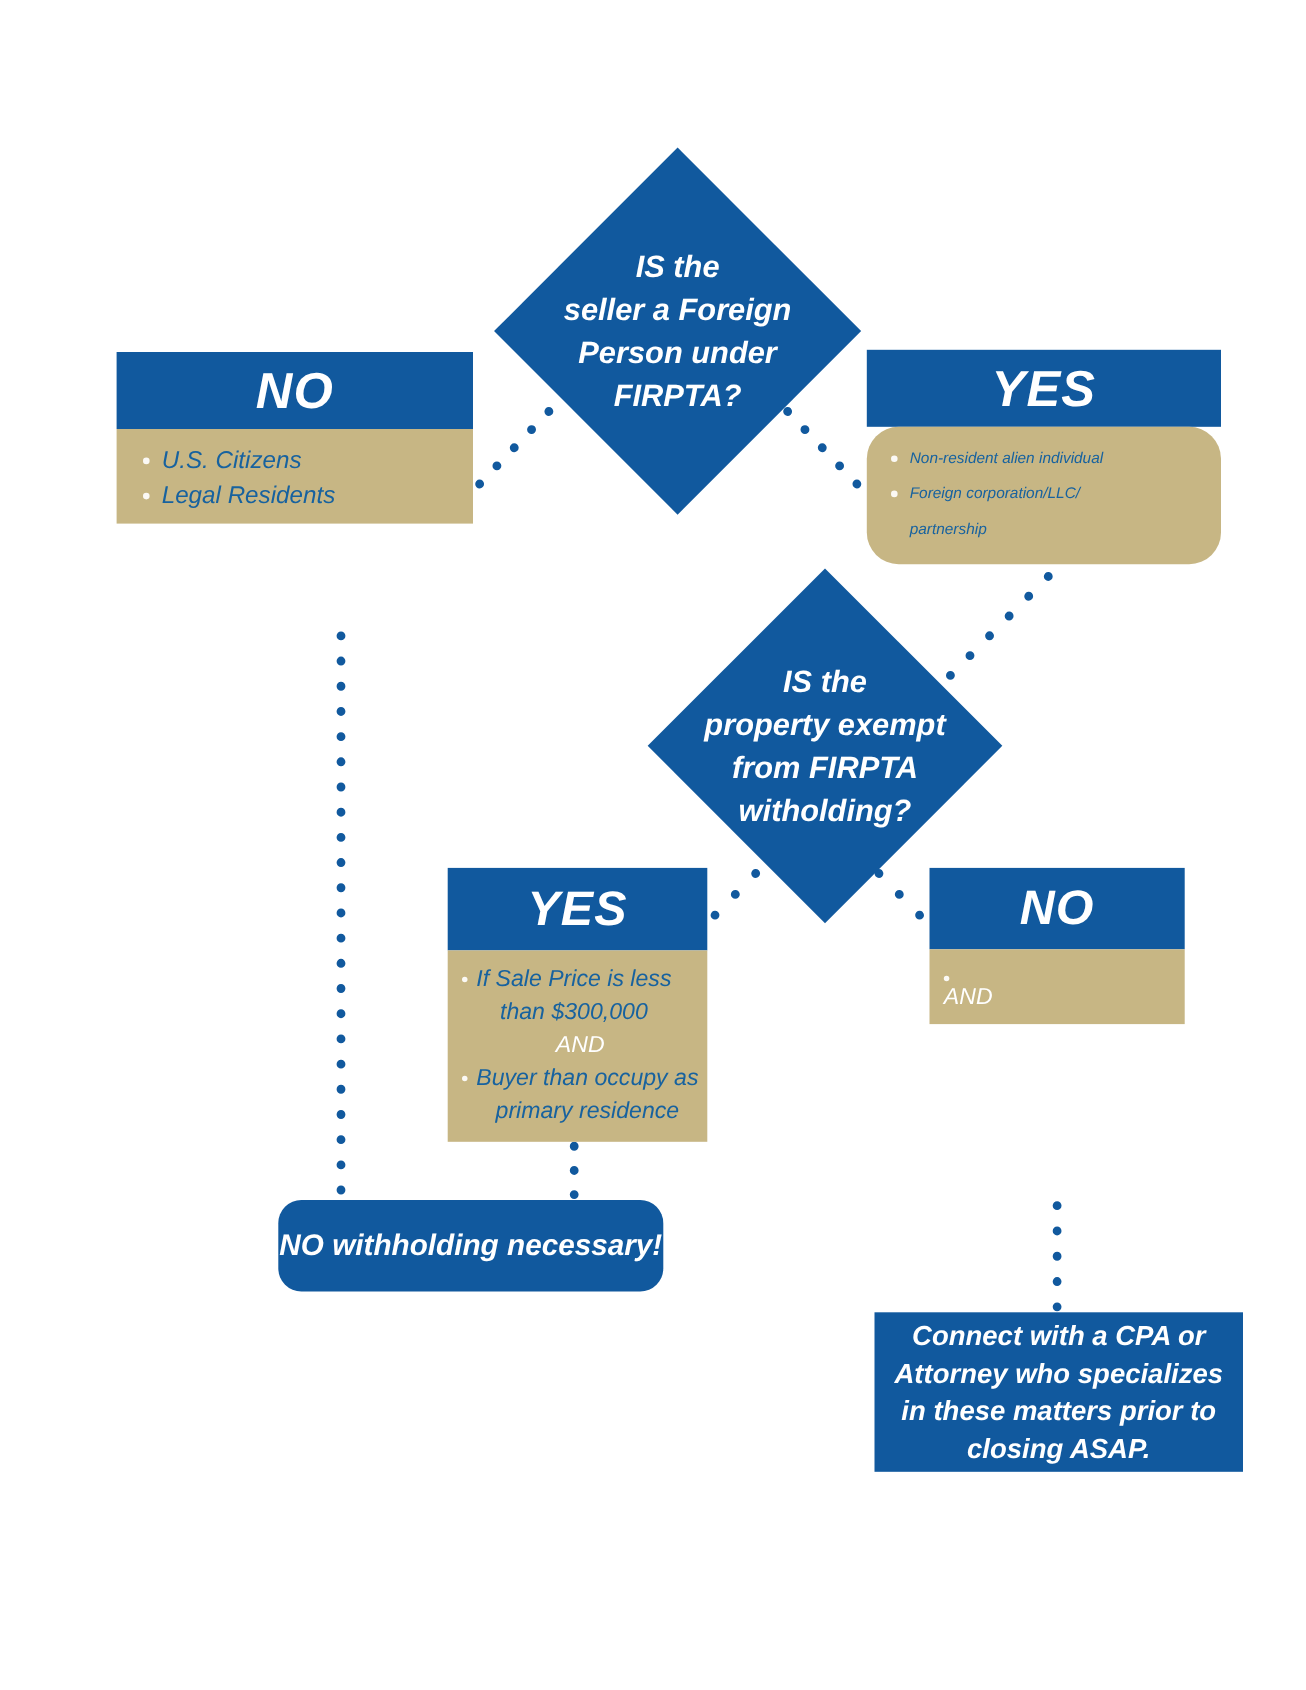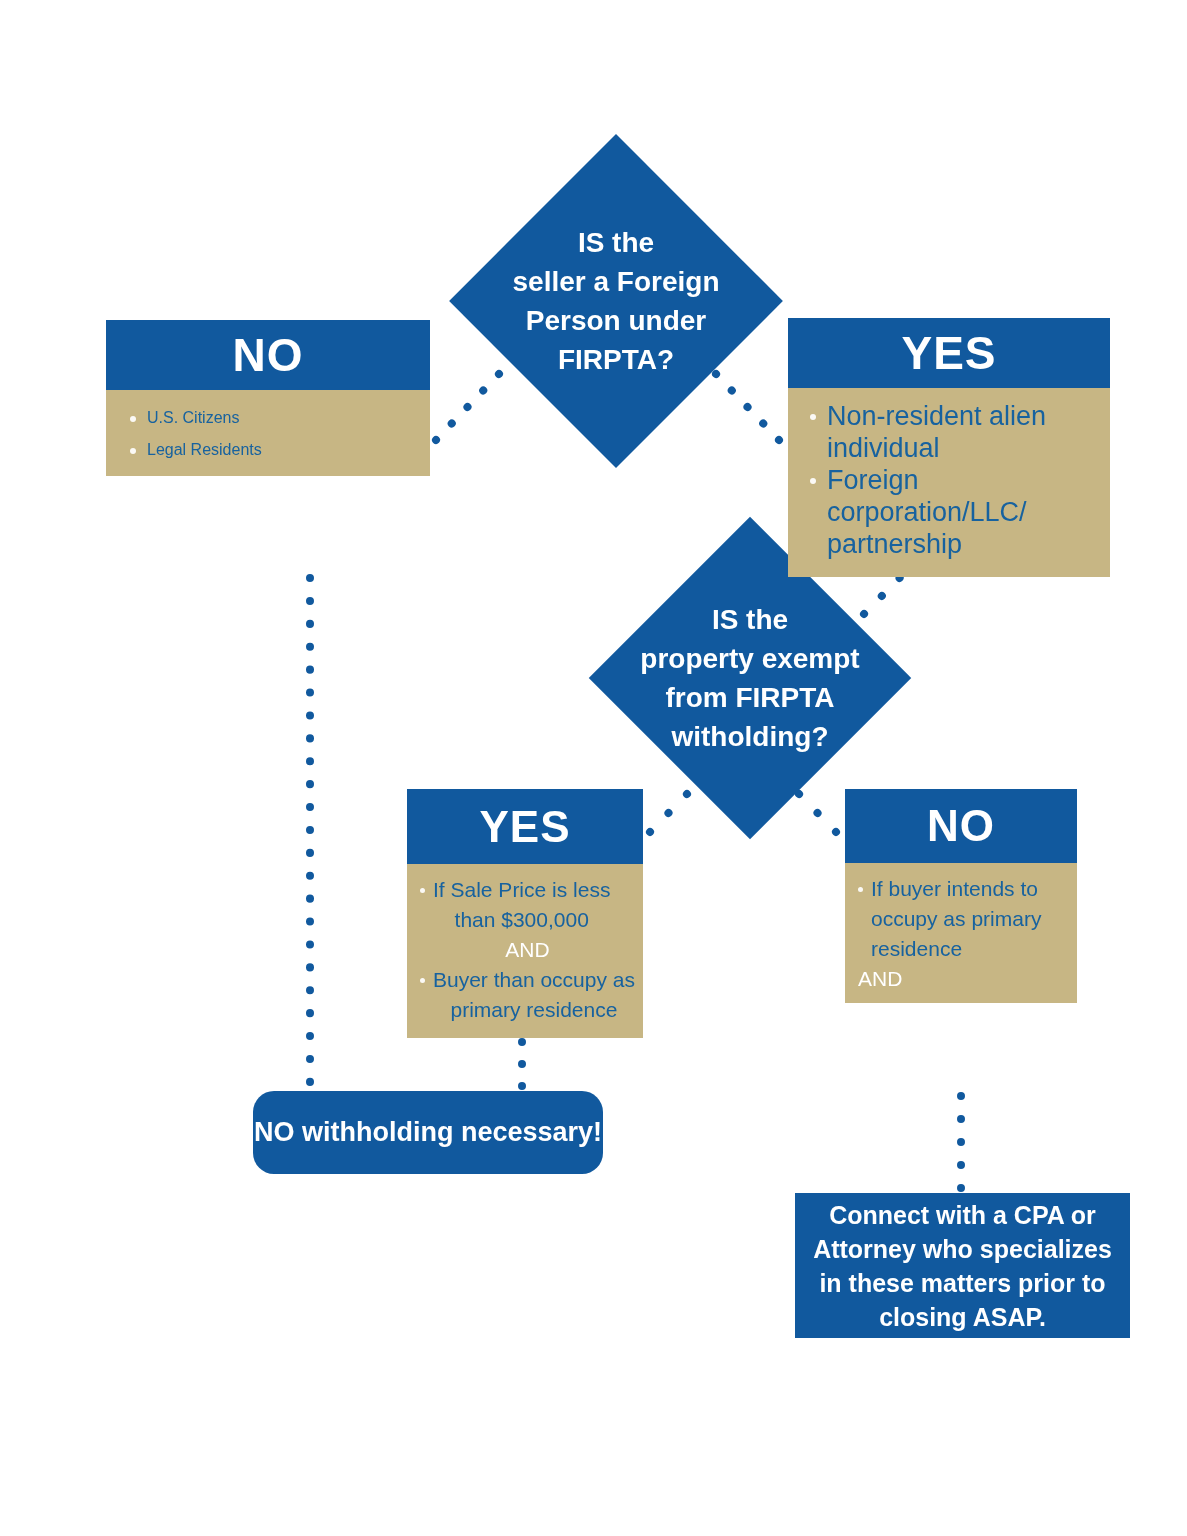--- a/index.html
+++ b/index.html
@@ -3,21 +3,21 @@
 <meta charset="utf-8">
 <style>
   :root{
     --primary-blue:#11599E;
     --tan:#C7B684;
     --item-blue:#17629F;
     --white:#FFFFFF;
   }
   *{box-sizing:border-box;margin:0;padding:0;}
   body{font-family:"Liberation Sans","DejaVu Sans",sans-serif;background:#fff;}
-  .page{position:relative;width:1168px;height:1536px;background:var(--white);overflow:hidden;}
+  .page{position:relative;width:1168px;height:1536px;background:var(--white);overflow:hidden;font-style:italic;}
 
   .connectors{position:absolute;left:0;top:0;width:1187px;height:1536px;}
   .connectors line{stroke:var(--primary-blue);stroke-width:8;stroke-linecap:round;fill:none;}
 
   .diamond-shape{position:absolute;background:var(--primary-blue);transform:rotate(45deg);}
   .d1-shape{left:498px;top:183px;width:236px;height:236px;}
   .d2-shape{left:636px;top:564px;width:228px;height:228px;}
   .diamond-label{position:absolute;display:flex;align-items:center;justify-content:center;
     text-align:center;color:var(--white);font-weight:bold;font-size:28px;line-height:39px;
     white-space:pre-line;}
@@ -30,22 +30,22 @@
   .card-body{background:var(--tan);color:var(--item-blue);}
   .item{display:flex;}
   .bullet{flex:0 0 auto;border-radius:50%;background:rgba(255,255,255,.92);}
   .item-text{white-space:pre-line;}
   .and{color:var(--white);}
 
   
   .box-no1{left:106px;top:320px;width:324px;}
   .box-yes1{left:788px;top:318px;width:322px;}
   .box-no1 .card-header,.box-yes1 .card-header{height:70px;font-size:46px;}
-  .box-no1 .card-body{padding:12px 16px 10px 24px;font-size:16px;line-height:32px;}
-  .box-yes1 .card-body{padding:12px 10px 17px 22px;font-size:27px;line-height:32px;}
+  .box-no1 .card-body{padding:12px 16px 10px 24px;font-size:22px;line-height:32px;}
+  .box-yes1 .card-body{padding:12px 10px 17px 22px;font-size:14px;line-height:32px;border-radius:29px;}
   .box-no1 .bullet,.box-yes1 .bullet{width:6px;height:6px;margin:14px 11px 0 0;}
 
   
   .box-yes2{left:407px;top:789px;width:236px;}
   .box-no2{left:845px;top:789px;width:232px;}
   .box-yes2 .card-header{height:75px;font-size:44px;}
   .box-no2 .card-header{height:74px;font-size:44px;}
   .box-yes2 .card-body{padding:11px 8px 13px 13px;font-size:21px;line-height:30px;text-align:center;}
   .box-no2 .card-body{padding:11px 6px 9px 13px;font-size:21px;line-height:30px;}
   .box-yes2 .bullet,.box-no2 .bullet{width:5px;height:5px;margin:13px 8px 0 0;}
@@ -127,23 +127,20 @@
 primary residence</span>
       </div>
     </div>
   </div>
 
   <div class="card box-no2">
     <div class="card-header">NO</div>
     <div class="card-body">
       <div class="item">
         <span class="bullet"></span>
-        <span class="item-text">If buyer intends to
-occupy as primary
-residence</span>
       </div>
       <div class="and">AND</div>
     </div>
   </div>
 
   <div class="result result-1">NO withholding necessary!</div>
   <div class="result result-2">Connect with a CPA or
 Attorney who specializes
 in these matters prior to
 closing ASAP.</div>

